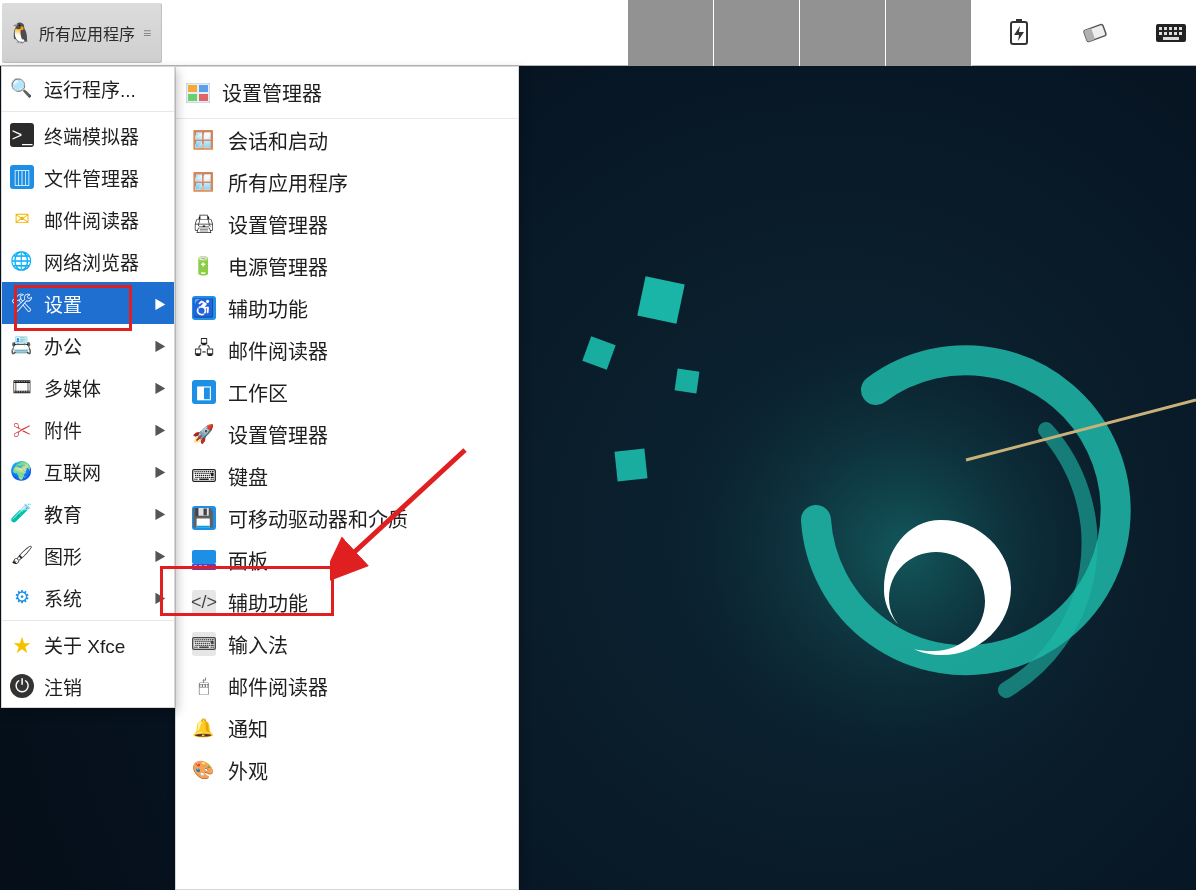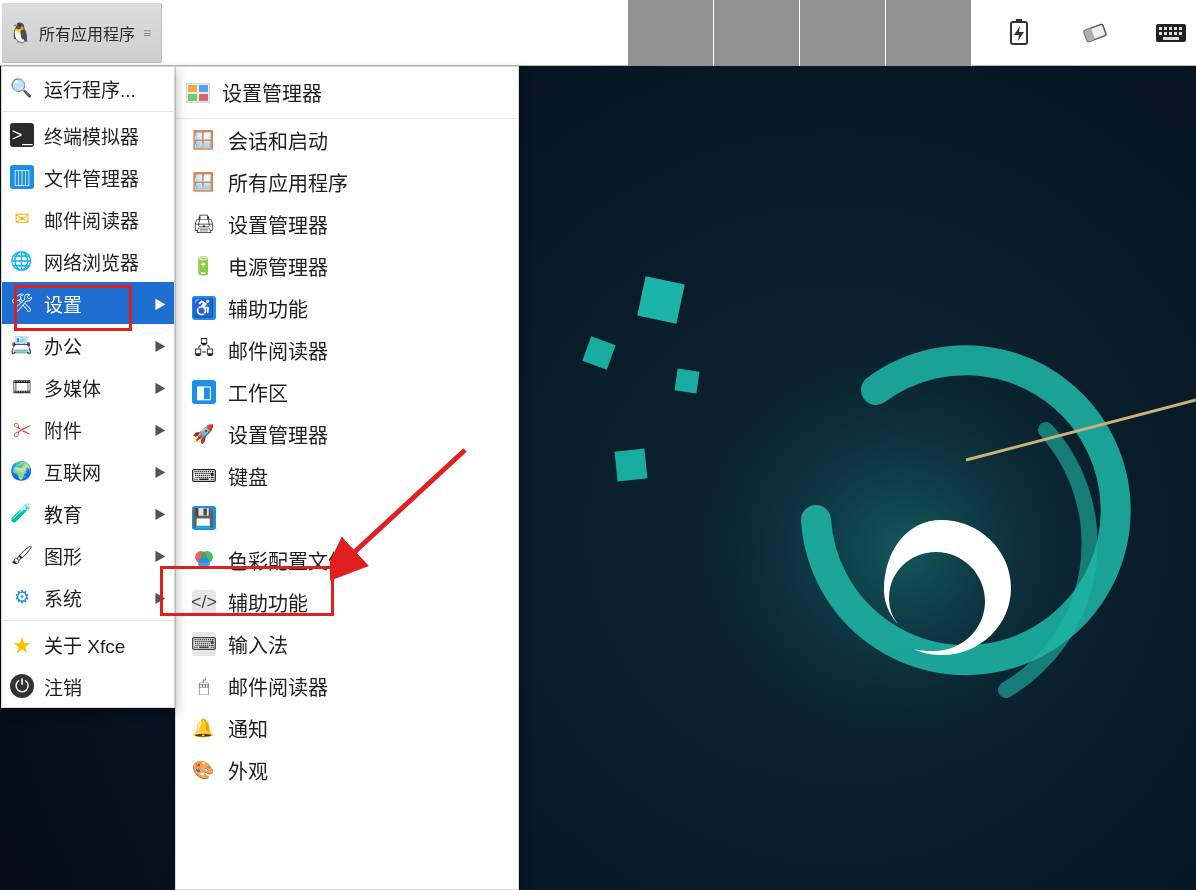--- a/index.html
+++ b/index.html
@@ -292,30 +292,33 @@
   <div class="sitem">
     <span class="sicn">🚀</span>
     <span>设置管理器</span>
   </div>
   <div class="sitem">
     <span class="sicn">⌨</span>
     <span>键盘</span>
   </div>
   <div class="sitem">
     <span class="sicn mini blue">💾</span>
+    <span>可移动驱动器和介质</span>
   </div>
   <div class="sitem">
     <span class="sicn">
-      <svg width="24" height="22" viewBox="0 0 24 22">
-          <circle cx="9" cy="8" r="6" fill="#e84b3c" opacity="0.85"></circle>
-          <circle cx="15" cy="8" r="6" fill="#2bb24c" opacity="0.85"></circle>
-          <circle cx="12" cy="14" r="6" fill="#1d8fe4" opacity="0.85"></circle>
-        </svg>
-    </span>
-    <span>色彩配置文件</span>
+      <svg width="24" height="20" viewBox="0 0 24 20">
+          <rect width="24" height="14" rx="2" fill="#1d8fe4"></rect>
+          <rect y="14" width="24" height="6" rx="1" fill="#5f3fbf"></rect>
+          <rect x="2" y="15.5" width="3" height="3" fill="#fff"></rect>
+          <rect x="7" y="15.5" width="3" height="3" fill="#fff"></rect>
+          <rect x="12" y="15.5" width="3" height="3" fill="#fff"></rect>
+        </svg>
+    </span>
+    <span>面板</span>
   </div>
   <div class="sitem">
     <span class="sicn mini grey">&lt;/&gt;</span>
     <span>辅助功能</span>
   </div>
   <div class="sitem">
     <span class="sicn mini grey">⌨</span>
     <span>输入法</span>
   </div>
   <div class="sitem">

